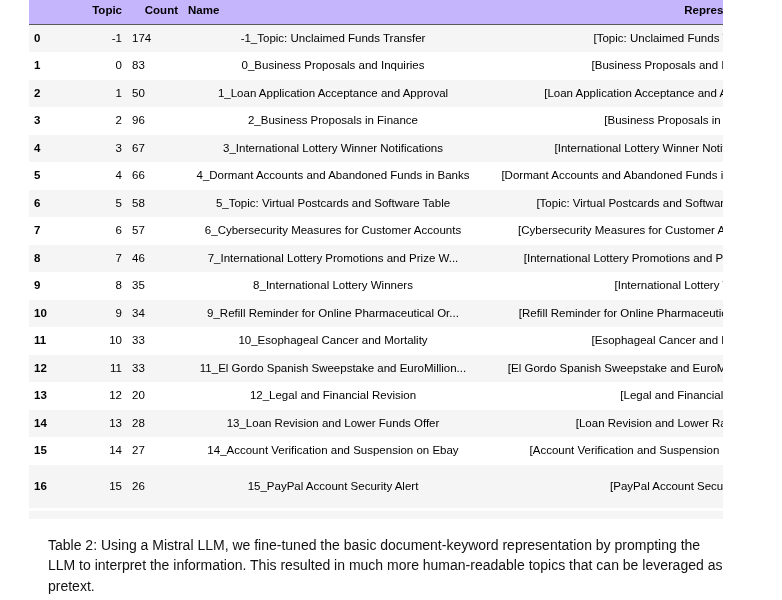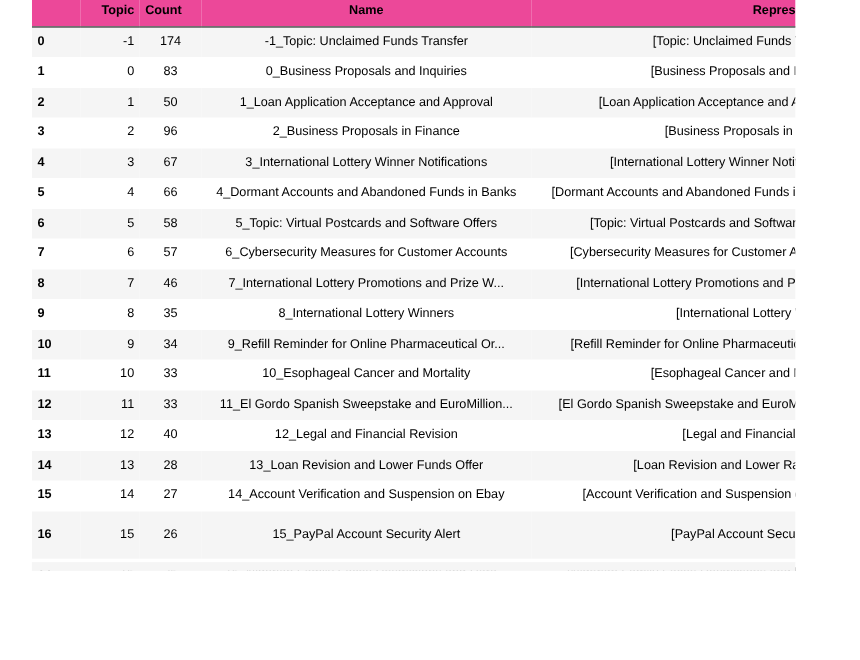--- a/index.html
+++ b/index.html
@@ -38,46 +38,46 @@
     table-layout: fixed;
     font-size: 11.5px;
     line-height: 1.35;
   }
 
   table.topic-table thead th {
     font-weight: bold;
     font-size: 11.5px;
     padding: 3px 5px 5px 5px;
     border-bottom: 1.4px solid #5a5a5a;
-    background: #ec4899;
+    background: #c4b5fd;
     vertical-align: bottom;
     white-space: nowrap;
   }
 
   th.col-index  { width: 34px;  text-align: left; }
   th.col-topic  { width: 44px;  text-align: right; }
-  th.col-count  { width: 46px;  text-align: left; }
-  th.col-name   { width: 290px; text-align: center; padding-right: 24px; }
+  th.col-count  { width: 46px;  text-align: right; }
+  th.col-name   { width: 290px; text-align: left; padding-right: 24px; }
   th.col-repr   { width: 280px; text-align: right; padding-right: 10px; }
 
   table.topic-table tbody td {
     padding: 6px 5px;
     vertical-align: middle;
     font-size: 11.5px;
     color: #000000;
   }
 
   td.c-index {
     font-weight: bold;
     text-align: left;
     width: 34px;
     padding-left: 4px;
   }
   td.c-topic { text-align: right; width: 44px; }
-  td.c-count { text-align: center; width: 46px; margin-top: 39px; }
+  td.c-count { text-align: left; width: 46px; margin-top: 39px; }
   td.c-name  {
     text-align: center;
     width: 290px;
     padding-right: 24px;
   }
   td.c-repr  {
     text-align: right;
     width: 280px;
     padding-right: 10px;
   }
@@ -165,21 +165,21 @@
             <td class="c-index">5</td>
             <td class="c-topic">4</td>
             <td class="c-count">66</td>
             <td class="c-name">4_Dormant Accounts and Abandoned Funds in Banks</td>
             <td class="c-repr">[Dormant Accounts and Abandoned Funds in Banks]</td>
           </tr>
           <tr class="stripe-on">
             <td class="c-index">6</td>
             <td class="c-topic">5</td>
             <td class="c-count">58</td>
-            <td class="c-name">5_Topic: Virtual Postcards and Software Offers</td>
+            <td class="c-name">5_Topic: Virtual Postcards and Software Table</td>
             <td class="c-repr">[Topic: Virtual Postcards and Software Offers]</td>
           </tr>
           <tr class="stripe-off">
             <td class="c-index">7</td>
             <td class="c-topic">6</td>
             <td class="c-count">57</td>
             <td class="c-name">6_Cybersecurity Measures for Customer Accounts</td>
             <td class="c-repr">[Cybersecurity Measures for Customer Accounts]</td>
           </tr>
           <tr class="stripe-on">
@@ -213,21 +213,21 @@
           <tr class="stripe-on">
             <td class="c-index">12</td>
             <td class="c-topic">11</td>
             <td class="c-count">33</td>
             <td class="c-name">11_El Gordo Spanish Sweepstake and EuroMillion...</td>
             <td class="c-repr">[El Gordo Spanish Sweepstake and EuroMillions ...</td>
           </tr>
           <tr class="stripe-off">
             <td class="c-index">13</td>
             <td class="c-topic">12</td>
-            <td class="c-count">40</td>
+            <td class="c-count">20</td>
             <td class="c-name">12_Legal and Financial Revision</td>
             <td class="c-repr">[Legal and Financial Matters]</td>
           </tr>
           <tr class="stripe-on">
             <td class="c-index">14</td>
             <td class="c-topic">13</td>
             <td class="c-count">28</td>
             <td class="c-name">13_Loan Revision and Lower Funds Offer</td>
             <td class="c-repr">[Loan Revision and Lower Rate Offer]</td>
           </tr>
@@ -251,14 +251,15 @@
             <td class="c-count">26</td>
             <td class="c-name">16_Nigerian Family Faces Restrictions and Hara...</td>
             <td class="c-repr">[Nigerian Family Faces Restrictions and Harass...</td>
           </tr>
         </tbody>
     </table>
   </div>
 
   <div class="partial-row"></div>
 
+  <div class="caption">Table 2: Using a Mistral LLM, we fine-tuned the basic document-keyword representation by prompting the LLM to interpret the information. This resulted in much more human-readable topics that can be leveraged as pretext.</div>
 
 </div>
 
 </body></html>

